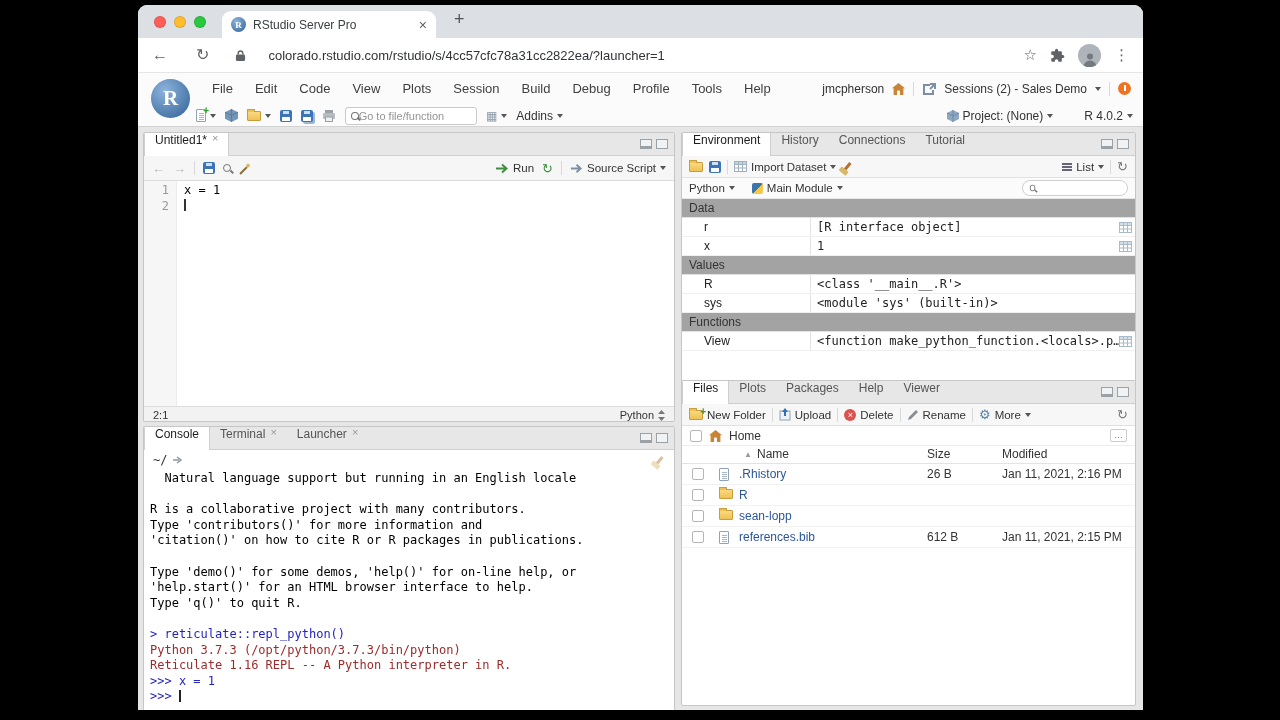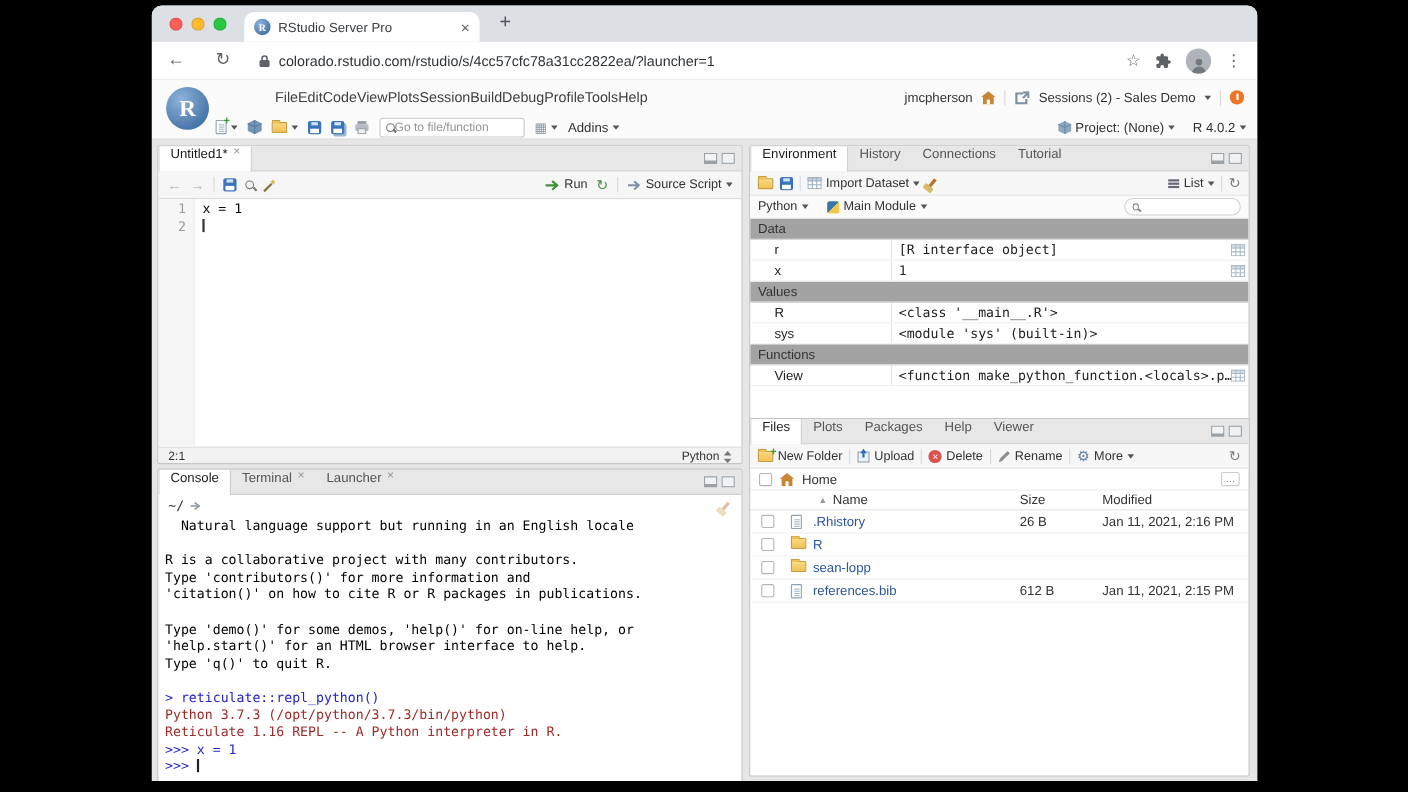--- a/index.html
+++ b/index.html
@@ -16,36 +16,36 @@
   .tl-r{left:16px;background:#ff5f57}.tl-y{left:36px;background:#febc2e}.tl-g{left:56px;background:#28c840}
   .ctab{position:absolute;left:84px;top:6px;width:214px;height:27px;background:#fff;border-radius:9px 9px 0 0;
         display:flex;align-items:center;padding:0 9px;gap:7px}
   .ctab-title{font-size:12px;color:#3c4043;flex:1;white-space:nowrap;overflow:hidden}
   .ctab-x{color:#5f6368;font-size:14px;line-height:1}
   .newtab{position:absolute;left:316px;top:4px;font-size:18px;color:#50555b}
 
   
   .abar{height:35px;background:#fff;border-bottom:1px solid #e4e6e8;display:flex;align-items:center;padding:0 14px}
   .nav-ic{color:#5f6368;font-size:16px;line-height:1}
-  .url{flex:1;margin-left:7px;font-size:13px;color:#2f3337;white-space:nowrap;overflow:hidden}
+  .url{flex:1;margin-left:22px;font-size:13px;color:#2f3337;white-space:nowrap;overflow:hidden}
   .abar-right{display:flex;align-items:center;gap:13px;margin-left:10px}
   .avatar{width:23px;height:23px;border-radius:50%;background:#aeb4ba;overflow:hidden;display:flex;align-items:flex-end;justify-content:center}
 
   
   .rball{border-radius:50%;background:radial-gradient(circle at 35% 30%,#8db3dc,#2f6095);color:#fff;
          display:inline-flex;align-items:center;justify-content:center;
          font-family:"Liberation Serif",serif;font-weight:bold}
 
   
   .rs-header{height:54px;background:#fbfbfb;border-bottom:1px solid #d2d2d2;position:relative}
   .rs-logo{position:absolute;left:13px;top:6px;width:39px;height:39px;font-size:21px}
-  .rs-menurow{height:31px;display:flex;align-items:center;padding-left:112px;font-size:13px;color:#3f3f3f}
+  .rs-menurow{height:31px;display:flex;align-items:center;padding-left:74px;gap:22px;font-size:13px;color:#3f3f3f}
   .rs-userarea{position:absolute;right:12px;top:0;height:31px;display:flex;align-items:center;gap:8px;font-size:12px;color:#333}
   .rs-toolrow{height:23px;display:flex;align-items:center;padding-left:58px;gap:9px;font-size:12px;color:#333;position:relative}
-  .rs-toolright{position:absolute;right:10px;top:0;height:23px;display:flex;align-items:center;gap:16px}
+  .rs-toolright{position:absolute;right:10px;top:0;height:23px;display:flex;align-items:center;gap:31px}
   .goto{display:flex;align-items:center;gap:0;border:1px solid #c9c9c9;border-radius:3px;height:18px;padding:0 5px;background:#fff;width:132px}
   .goto input{border:none;outline:none;font-size:11px;color:#555;width:100%;background:transparent;font-family:"Liberation Sans",sans-serif}
   .goto input::placeholder{color:#949494}
 
   
   .caret{width:0;height:0;border-left:3.5px solid transparent;border-right:3.5px solid transparent;border-top:4px solid #555;display:inline-block}
   .sep{width:1px;height:14px;background:#d9d9d9;display:inline-block}
   .floppy{width:12px;height:12px;background:#3b74b8;border-radius:2px;position:relative;display:inline-block}
   .floppy::before{content:"";position:absolute;left:3px;top:1px;width:6px;height:3px;background:#cfe0f0}
   .floppy::after{content:"";position:absolute;left:2px;bottom:1px;width:8px;height:4px;background:#fff}

